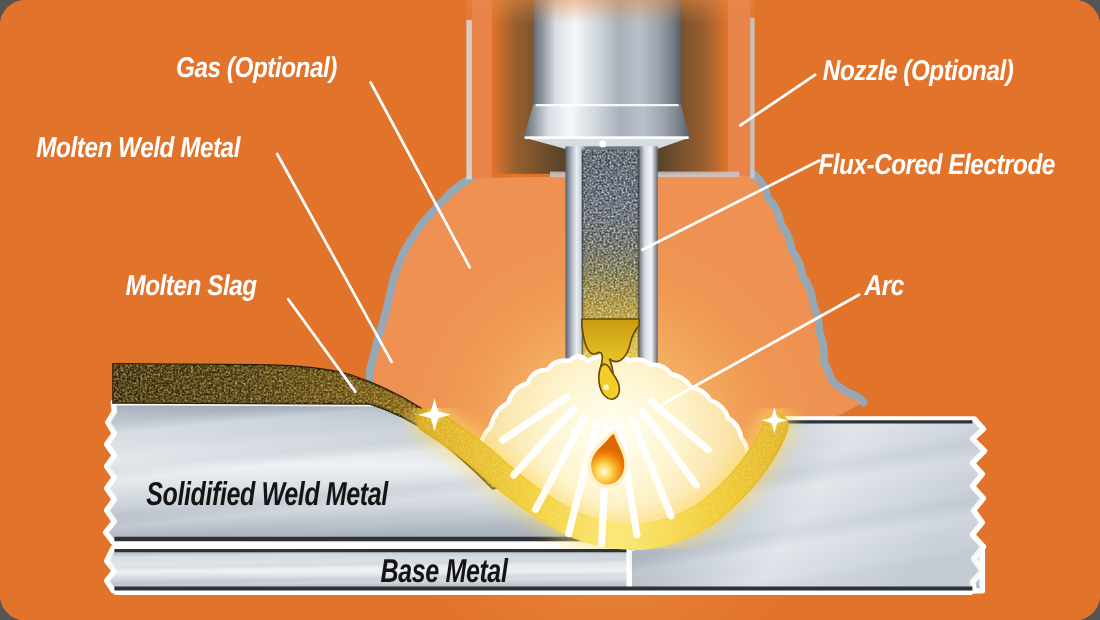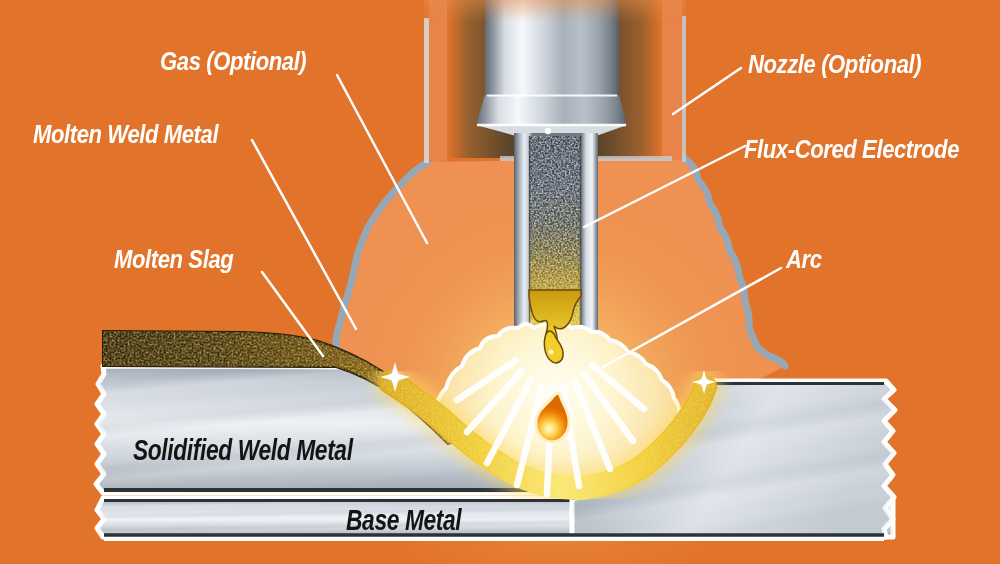--- a/index.html
+++ b/index.html
@@ -1,19 +1,20 @@
 <!DOCTYPE html>
 <html style="--background-orange: #E2732B; --shield-gas-orange: #EE9152; --gas-outline-gray: #96A8B5; --arc-glow-cream: #FDF3C8; --molten-gold: #F2CE3A; --slag-brown: #4A360C; --metal-silver: #D9DEE4; --label-white: #FFFFFF; --label-black: #141414;"><head>
 <meta charset="utf-8">
 <style>
   html,body{margin:0;padding:0;}
   body{background:#555; font-family:"Liberation Sans",sans-serif;}
   .stage{
     position:relative;width:1000px;height:564px;overflow:hidden;
     background:var(--background-orange,#E2732B);
+    border-radius:23px;
   }
   .stage svg{position:absolute;left:0;top:0;}
   .lbl{
     position:absolute;white-space:nowrap;
     font-style:italic;font-weight:700;
     font-family:"Liberation Sans",sans-serif;
     transform-origin:left top;
     letter-spacing:-0.5px;
   }
   .lbl.white{color:var(--label-white,#FFFFFF);font-size:26px;transform:scaleX(.85);}

